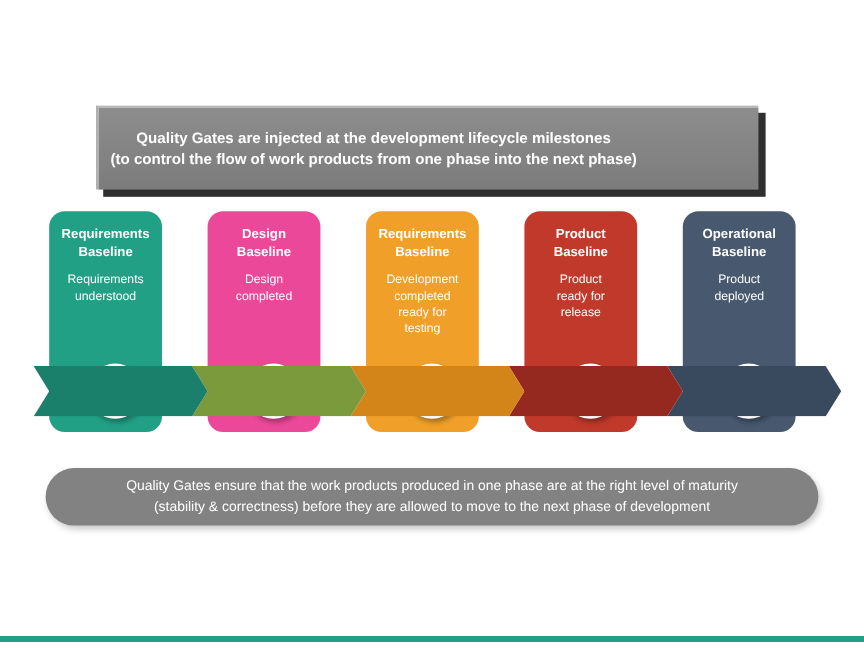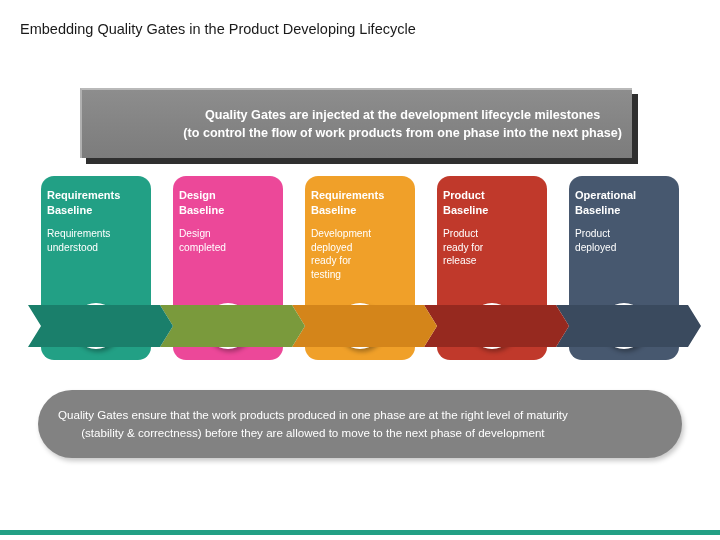--- a/index.html
+++ b/index.html
@@ -60,21 +60,21 @@
     left: 0;
     top: 0;
     width: 100%;
     height: 100%;
     background: linear-gradient(180deg, #8d8d8d 0%, #858585 45%, #7c7c7c 100%);
     border-top: 2px solid #b9b9b9;
     border-left: 2px solid #b0b0b0;
     box-sizing: border-box;
     display: flex;
     align-items: center;
-    justify-content: flex-end;
+    justify-content: flex-start;
   }
   #top-banner-text {
     color: #ffffff;
     font-weight: bold;
     font-size: 12.6px;
     line-height: 1.45;
     text-align: center;
     padding: 0 10px;
     white-space: pre-line;
   }
@@ -83,26 +83,26 @@
   #phases {
     position: absolute;
     left: 0;
     top: 176px;
     width: 720px;
     height: 184px;
   }
   .phase-card {
     position: absolute;
     top: 0;
-    width: 110px;
+    width: 94px;
     height: 184px;
     border-radius: 13px;
     box-sizing: border-box;
     padding: 12px 6px 0 6px;
-    text-align: left;
+    text-align: center;
     color: #ffffff;
   }
   .phase-title {
     font-size: 11px;
     font-weight: bold;
     line-height: 1.32;
     white-space: pre-line;
   }
   .phase-desc {
     margin-top: 10px;
@@ -144,26 +144,26 @@
     color: #1b1b1b;
     z-index: 5;
   }
 
   
   #bottom-pill {
     position: absolute;
     left: 38px;
     top: 390px;
     width: 644px;
-    height: 68px;
+    height: 48px;
     background: #828282;
     border-radius: 34px;
     display: flex;
     align-items: center;
-    justify-content: flex-start;
+    justify-content: center;
     box-shadow: 2px 3px 5px rgba(0,0,0,0.22);
   }
   #bottom-pill-text {
     color: #ffffff;
     font-size: 11.6px;
     line-height: 1.55;
     text-align: center;
     padding: 0 20px;
     white-space: pre-line;
   }
@@ -174,21 +174,20 @@
     left: 0;
     bottom: 5px;
     width: 720px;
     height: 5px;
   }
 </style>
 </head>
 <body>
 
 <div id="header">
-  <p id="page-subtitle">Embedding Quality Gates in the Product Developing Lifecycle</p>
 </div>
 
 <div id="top-banner-wrap">
   <div id="top-banner-shadow"></div>
   <div id="top-banner">
     <div id="top-banner-text">Quality Gates are injected at the development lifecycle milestones
 (to control the flow of work products from one phase into the next phase)</div>
   </div>
 </div>
 
@@ -202,21 +201,21 @@
     <div class="phase-card" style="left: 173px; background: #ec4899;">
       <div class="phase-title">Design
 Baseline</div>
       <div class="phase-desc">Design
 completed</div>
     </div>
     <div class="phase-card" style="left: 305px; background: rgb(240, 160, 41);">
       <div class="phase-title">Requirements
 Baseline</div>
       <div class="phase-desc">Development
-deployed
+completed
 ready for
 testing</div>
     </div>
     <div class="phase-card" style="left: 437px; background: rgb(192, 57, 43);">
       <div class="phase-title">Product
 Baseline</div>
       <div class="phase-desc">Product
 ready for
 release</div>
     </div>

